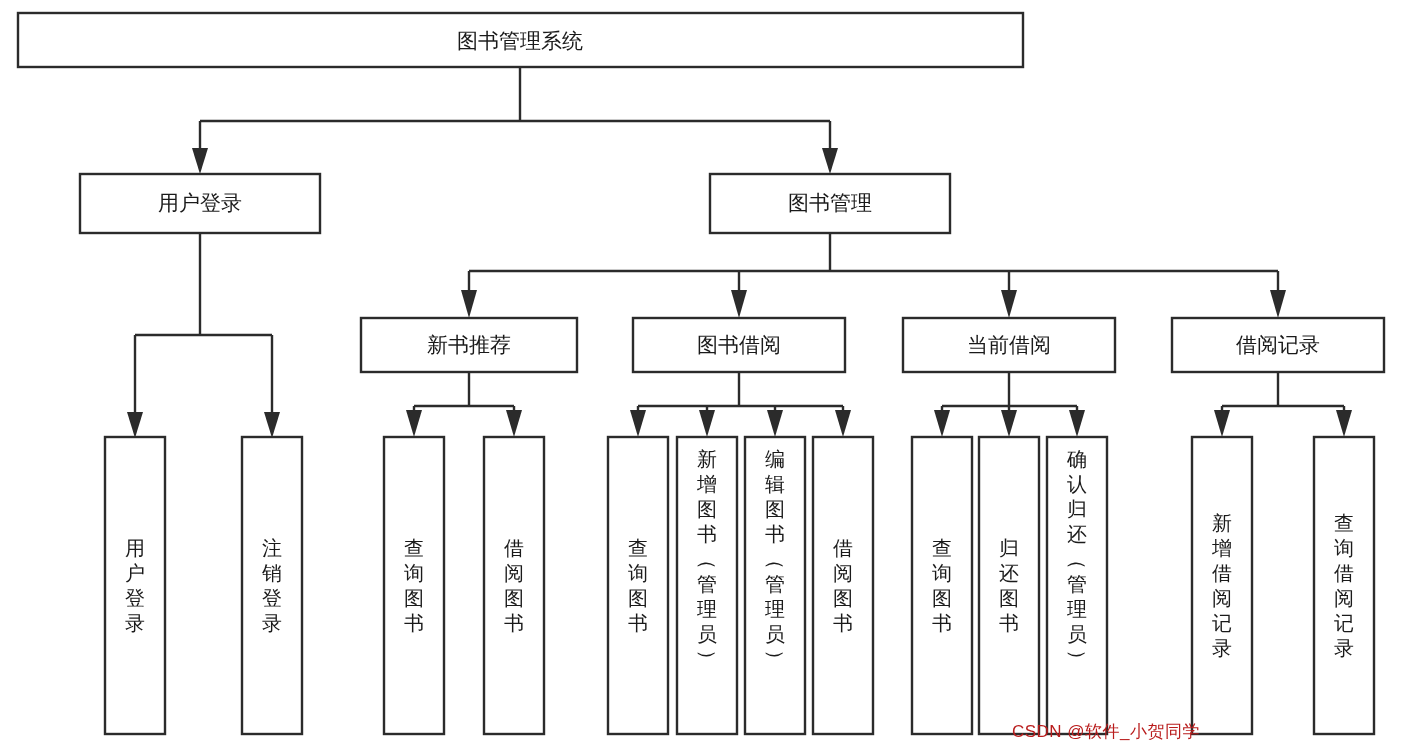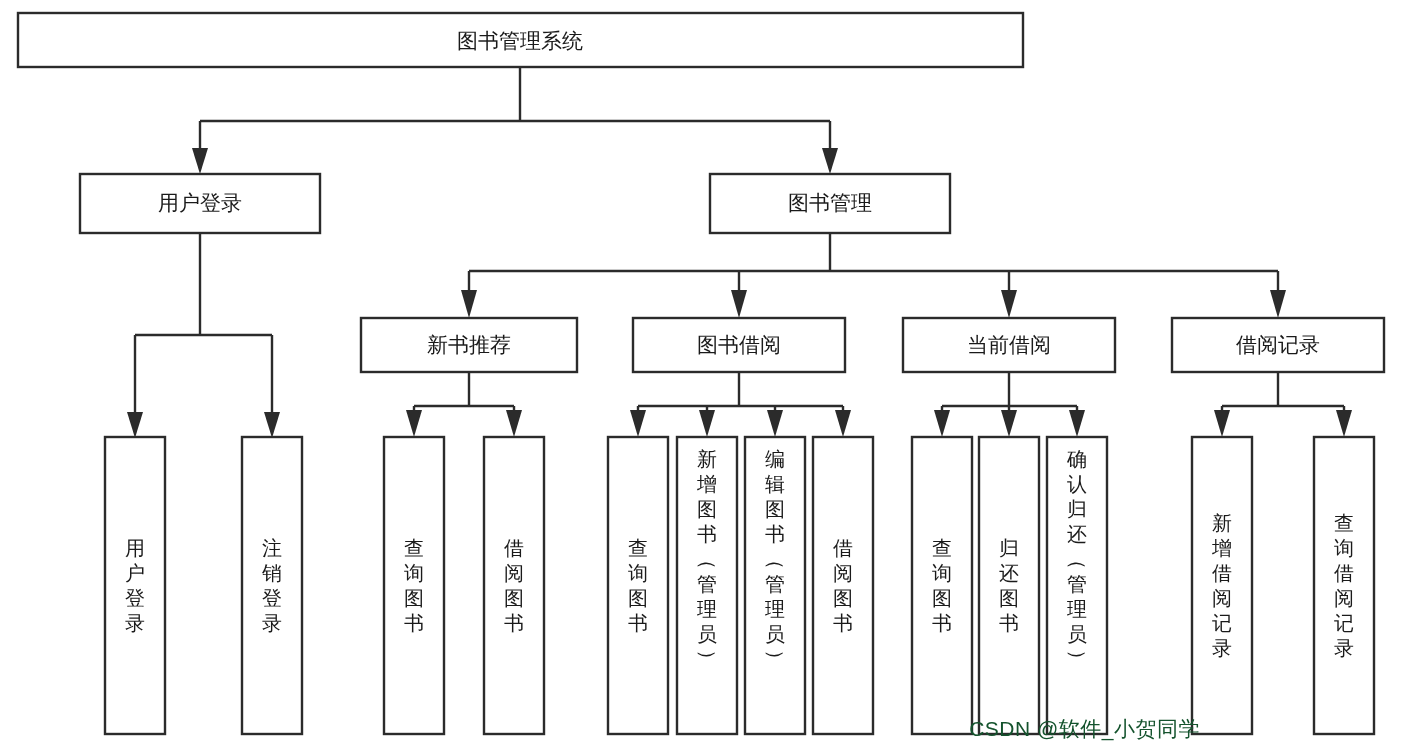--- a/index.html
+++ b/index.html
@@ -70,22 +70,22 @@
   }
   .vlabel span.rot {
     transform: rotate(90deg);
     transform-origin: center center;
   }
   .watermark {
     position: absolute;
     right: 8px;
     bottom: 4px;
     font-family: "Liberation Sans", "DejaVu Sans", sans-serif;
-    font-size: 21px;
-    color: #14532d;
+    font-size: 17px;
+    color: #b91c1c;
     letter-spacing: 0.5px;
     user-select: none;
   }
 </style>
 </head>
 <body>
 
 <div id="diagram-root">
 
   <svg class="diagram-canvas" viewBox="0 0 1405 747">

